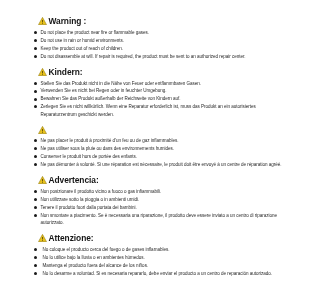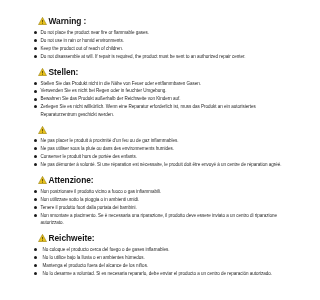--- a/index.html
+++ b/index.html
@@ -99,21 +99,21 @@
     </ul>
   </div>
 
   <div class="section de">
     <div class="section-head">
       <svg class="warn-tri" viewBox="0 0 24 22">
         <path d="M12 1 L23 21 L1 21 Z" fill="#E8C21C" stroke="#8a7208" stroke-width="1.4" stroke-linejoin="round"></path>
         <rect x="11" y="8" width="2" height="7" fill="#3a3000"></rect>
         <rect x="11" y="16.6" width="2" height="2" fill="#3a3000"></rect>
       </svg>
-      <span class="head-text">Stellen:</span>
+      <span class="head-text">Kindern:</span>
     </div>
     <ul class="bullets">
       <li class="bullet">Stellen Sie das Produkt nicht in die Nähe von Feuer oder entflammbaren Gasen.</li>
       <li class="bullet">Verwenden Sie es nicht bei Regen oder in feuchter Umgebung.</li>
       <li class="bullet">Bewahren Sie das Produkt außerhalb der Reichweite von Kindern auf.</li>
       <li class="bullet">Zerlegen Sie es nicht willkürlich. Wenn eine Reparatur erforderlich ist, muss das Produkt an ein autorisiertes Reparaturzentrum geschickt werden.</li>
     </ul>
   </div>
 
   <div class="section fr">
@@ -132,38 +132,38 @@
     </ul>
   </div>
 
   <div class="section it">
     <div class="section-head">
       <svg class="warn-tri" viewBox="0 0 24 22">
         <path d="M12 1 L23 21 L1 21 Z" fill="#E8C21C" stroke="#8a7208" stroke-width="1.4" stroke-linejoin="round"></path>
         <rect x="11" y="8" width="2" height="7" fill="#3a3000"></rect>
         <rect x="11" y="16.6" width="2" height="2" fill="#3a3000"></rect>
       </svg>
-      <span class="head-text">Attenzione:</span>
+      <span class="head-text">Advertencia:</span>
     </div>
     <ul class="bullets">
       <li class="bullet">Non posizionare il prodotto vicino a fuoco o gas infiammabili.</li>
       <li class="bullet">Non utilizzare sotto la pioggia o in ambienti umidi.</li>
       <li class="bullet">Tenere il prodotto fuori dalla portata dei bambini.</li>
       <li class="bullet">Non smontare a piacimento. Se è necessaria una riparazione, il prodotto deve essere inviato a un centro di riparazione autorizzato.</li>
     </ul>
   </div>
 
   <div class="section es">
     <div class="section-head">
       <svg class="warn-tri" viewBox="0 0 24 22">
         <path d="M12 1 L23 21 L1 21 Z" fill="#E8C21C" stroke="#8a7208" stroke-width="1.4" stroke-linejoin="round"></path>
         <rect x="11" y="8" width="2" height="7" fill="#3a3000"></rect>
         <rect x="11" y="16.6" width="2" height="2" fill="#3a3000"></rect>
       </svg>
-      <span class="head-text">Reichweite:</span>
+      <span class="head-text">Attenzione:</span>
     </div>
     <ul class="bullets">
       <li class="bullet">No coloque el producto cerca del fuego o de gases inflamables.</li>
       <li class="bullet">No lo utilice bajo la lluvia o en ambientes húmedos.</li>
       <li class="bullet">Mantenga el producto fuera del alcance de los niños.</li>
       <li class="bullet">No lo desarme a voluntad. Si es necesaria repararlo, debe enviar el producto a un centro de reparación autorizado.</li>
     </ul>
   </div>
 
 </div>

